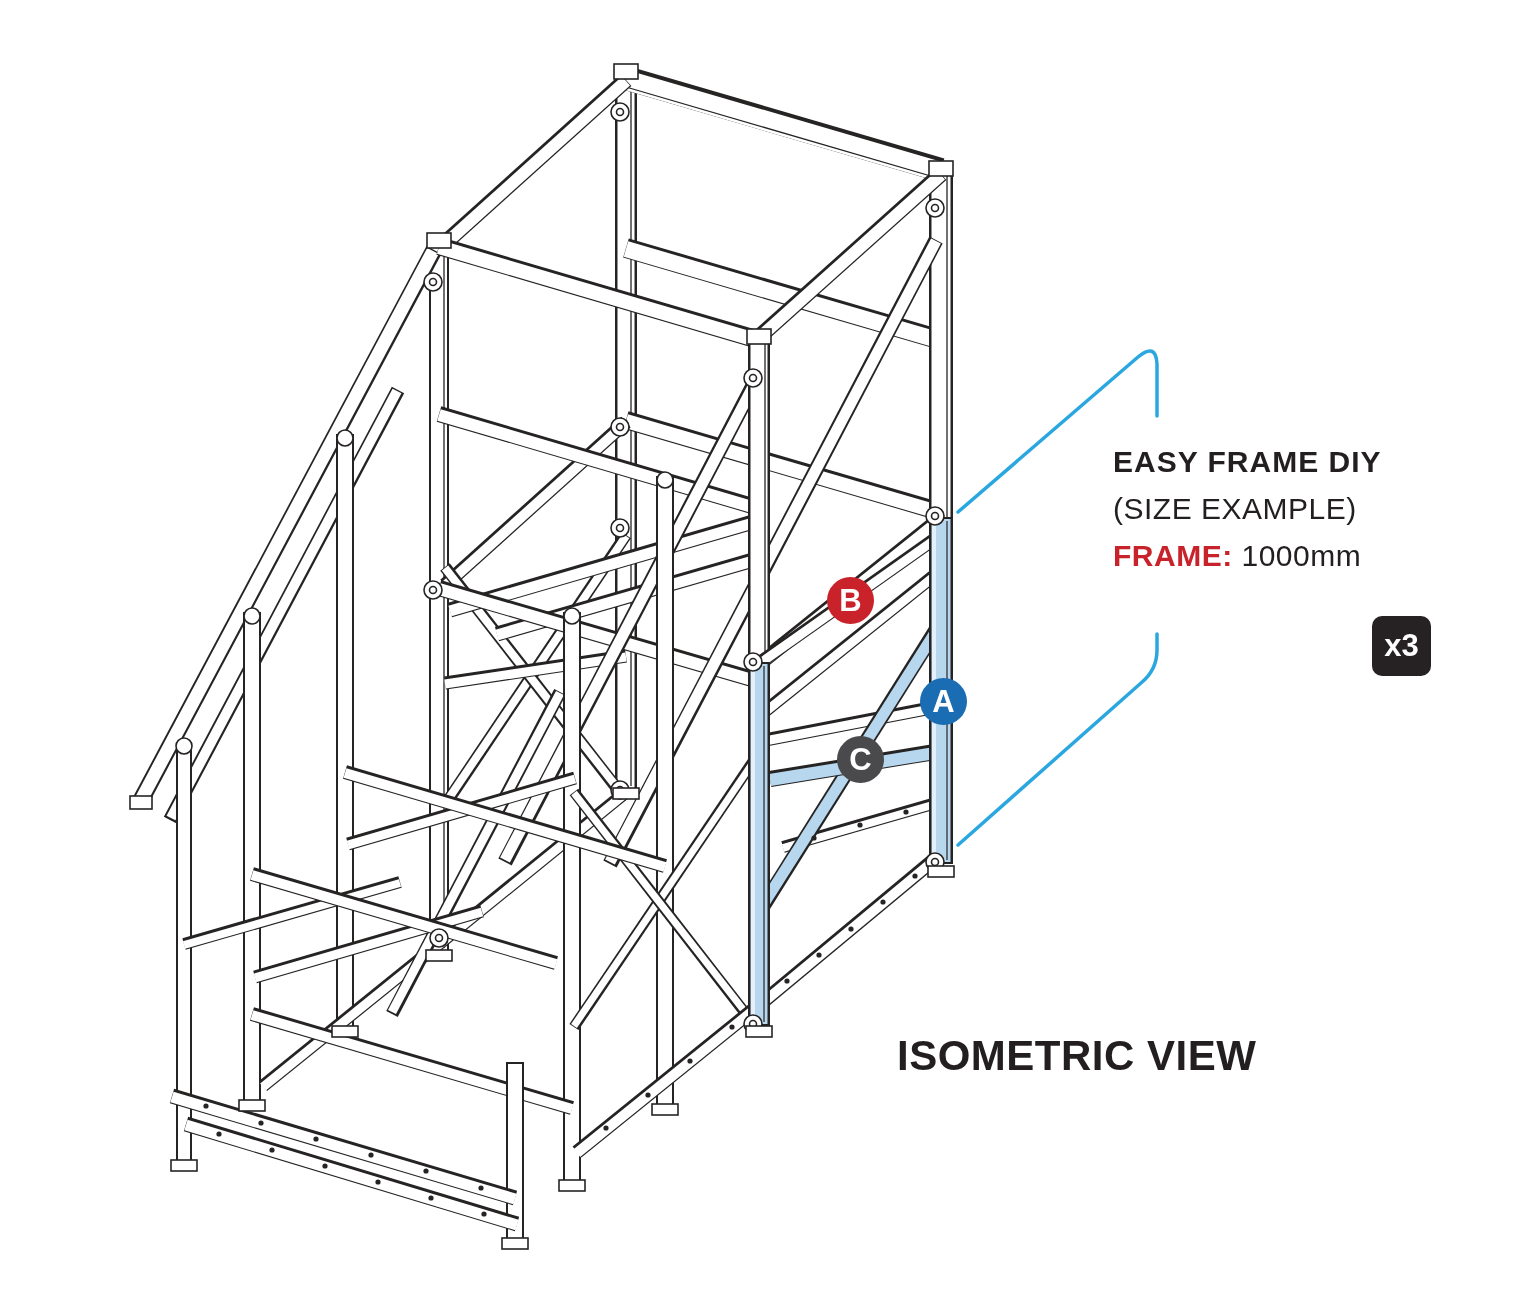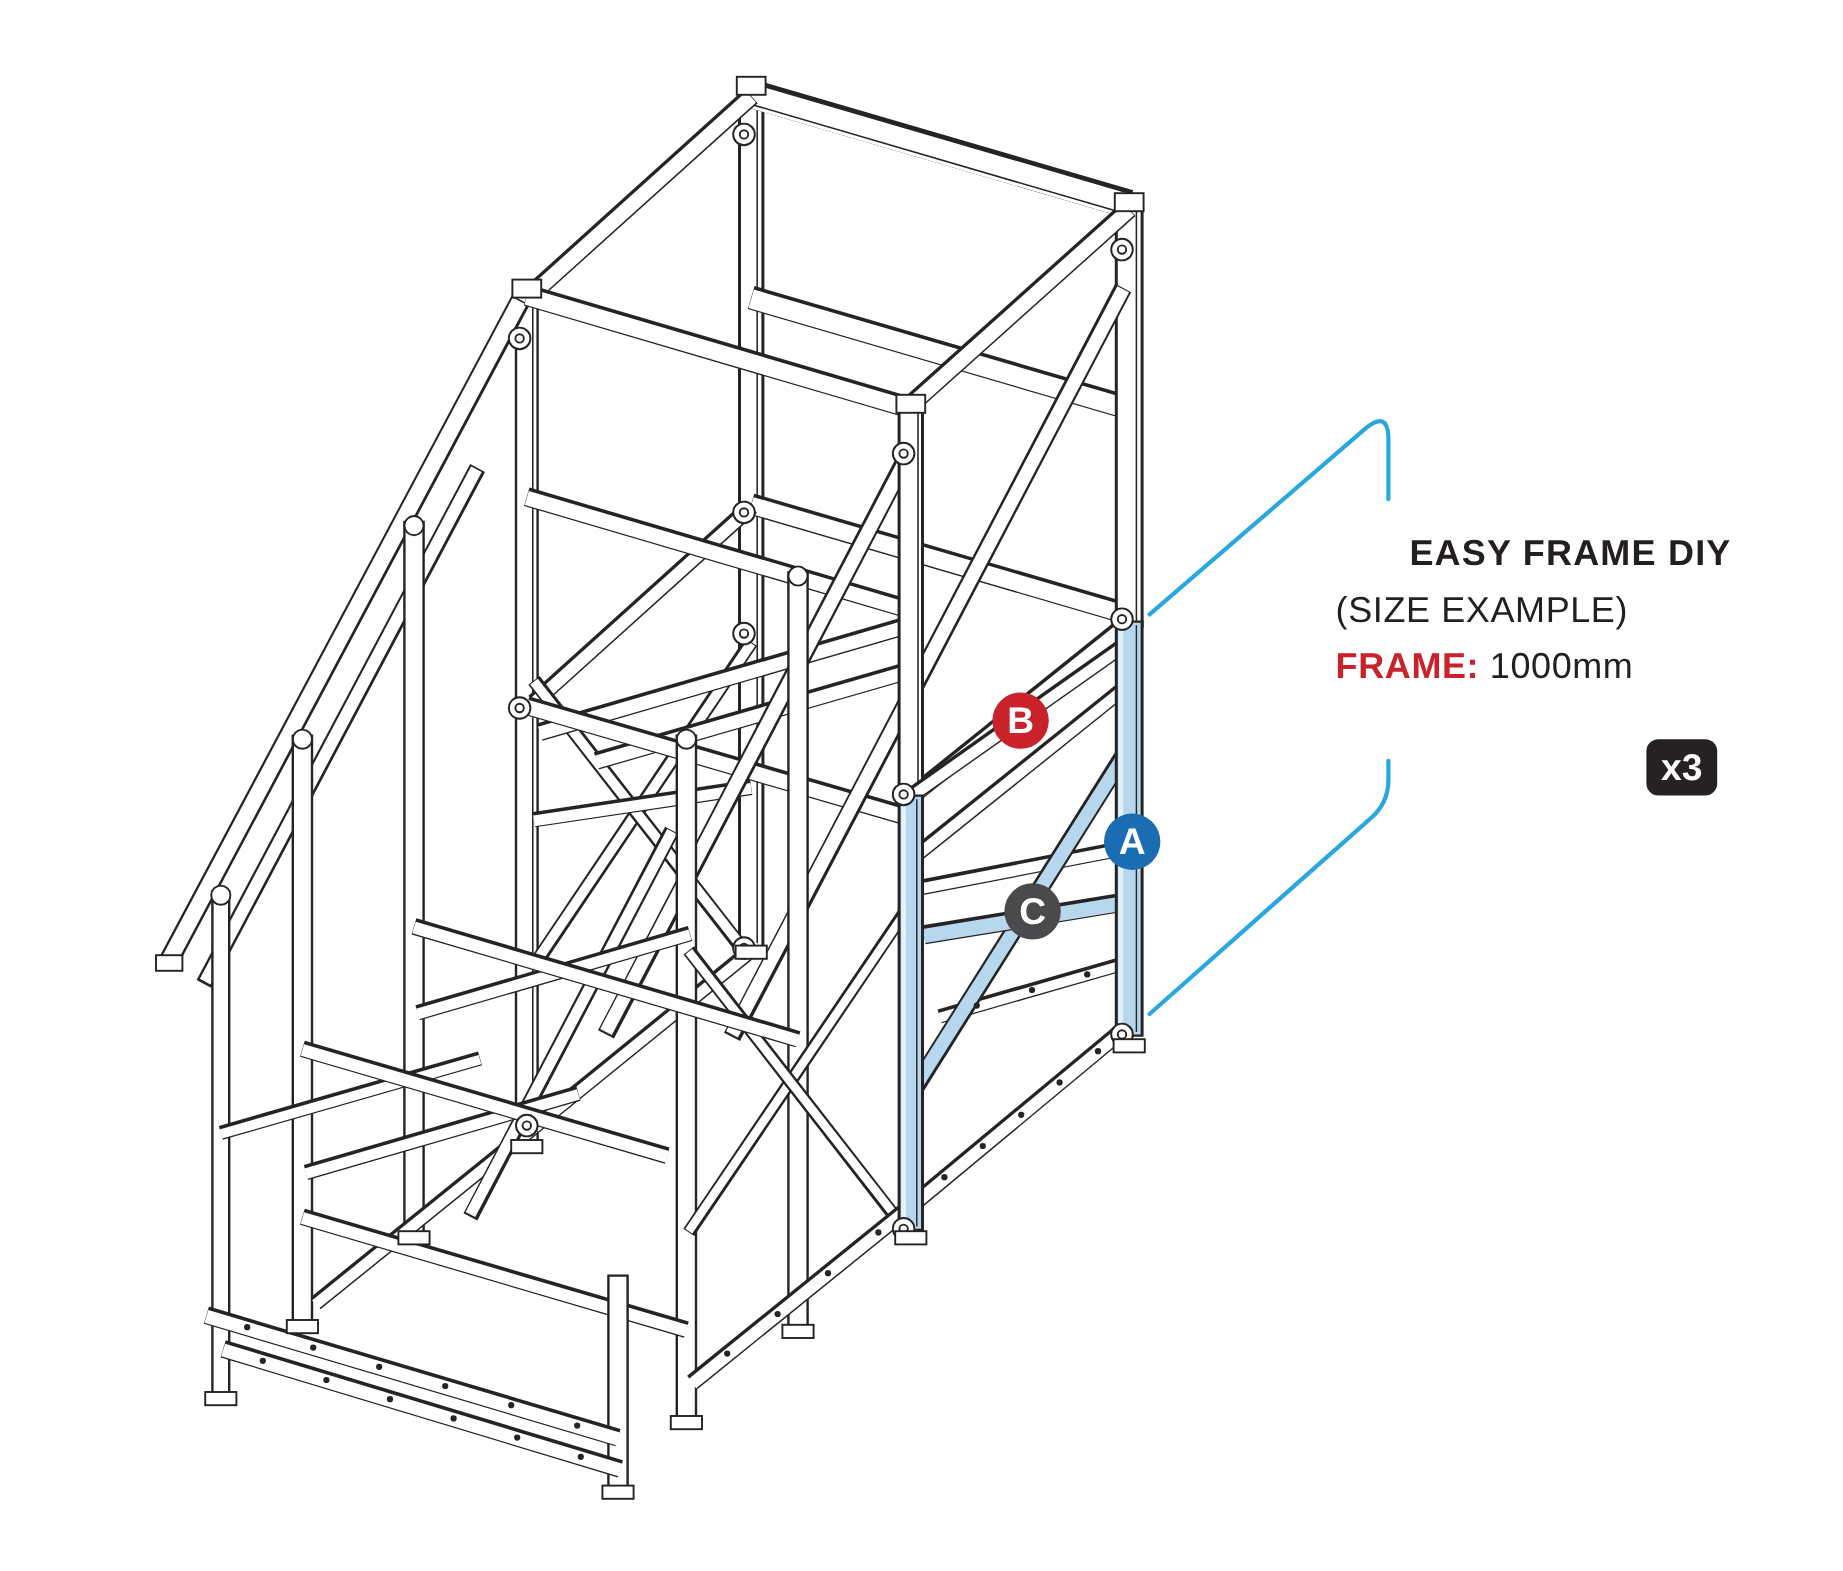--- a/index.html
+++ b/index.html
@@ -9,24 +9,24 @@
   
   .badge{position:absolute;width:47px;height:47px;border-radius:50%;color:#fff;
          font-weight:bold;font-size:31px;display:flex;align-items:center;justify-content:center;
          line-height:1;}
   .badge-a{background:#1a6db2;left:920px;top:678px;}
   .badge-b{background:#c9222b;left:827px;top:577px;}
   .badge-c{background:#4a4a4c;left:837px;top:736px;}
   
   .callout{position:absolute;left:1113px;top:438px;width:330px;color:#231f20;}
   .callout .line{font-size:30px;line-height:47px;white-space:nowrap;letter-spacing:0.5px;}
-  .callout .title{font-weight:bold;letter-spacing:1px;text-align:right;}
+  .callout .title{font-weight:bold;letter-spacing:1px;}
   .hl{color:#1b75bc;font-weight:bold;}
   .wl{color:#c8232b;font-weight:bold;}
-  .x3{position:absolute;left:1372px;top:616px;width:59px;height:47px;background:#262122;
+  .x3{position:absolute;left:1372px;top:616px;width:59px;height:60px;background:#262122;
       border-radius:10px;color:#ffffff;font-weight:bold;font-size:31px;display:flex;
       align-items:center;justify-content:center;}
   .viewlabel{position:absolute;left:897px;top:1032px;font-size:42px;font-weight:bold;
       color:#231f20;letter-spacing:0.5px;white-space:nowrap;}
 </style>
 </head>
 <body>
 
 <div class="stage">
 
@@ -268,13 +268,14 @@
   <div class="badge badge-c">C</div>
 
   <div class="callout">
     <div class="line title">EASY FRAME DIY</div>
     <div class="line">(SIZE EXAMPLE)</div>
     <div class="line"><span class="wl">FRAME:</span> <span>1000mm</span></div>
   </div>
 
   <div class="x3">x3</div>
 
+  <div class="viewlabel">ISOMETRIC VIEW</div>
 </div>
 
 </body></html>

